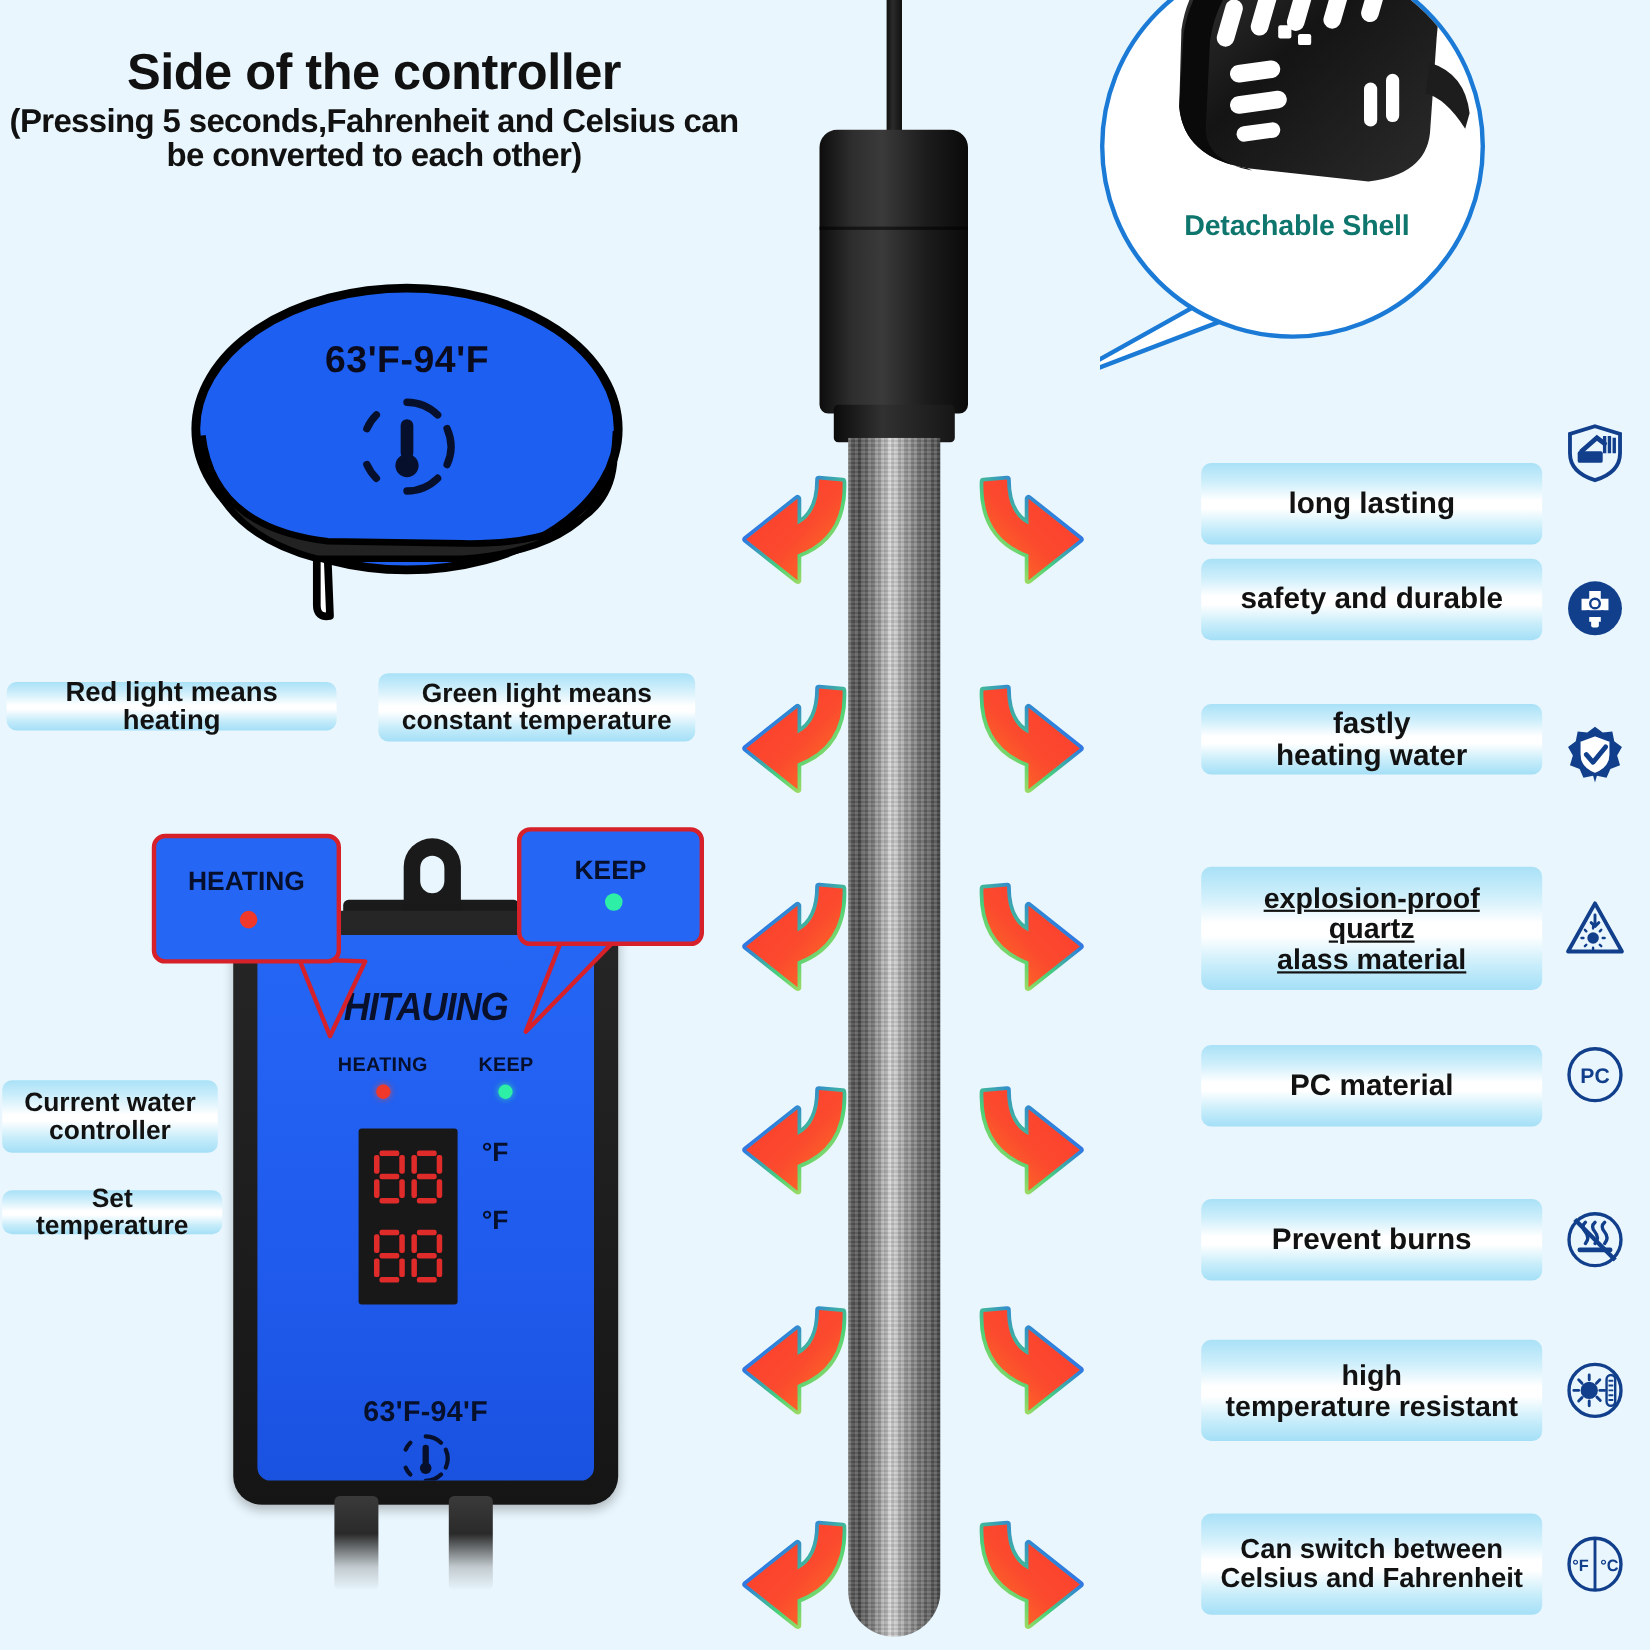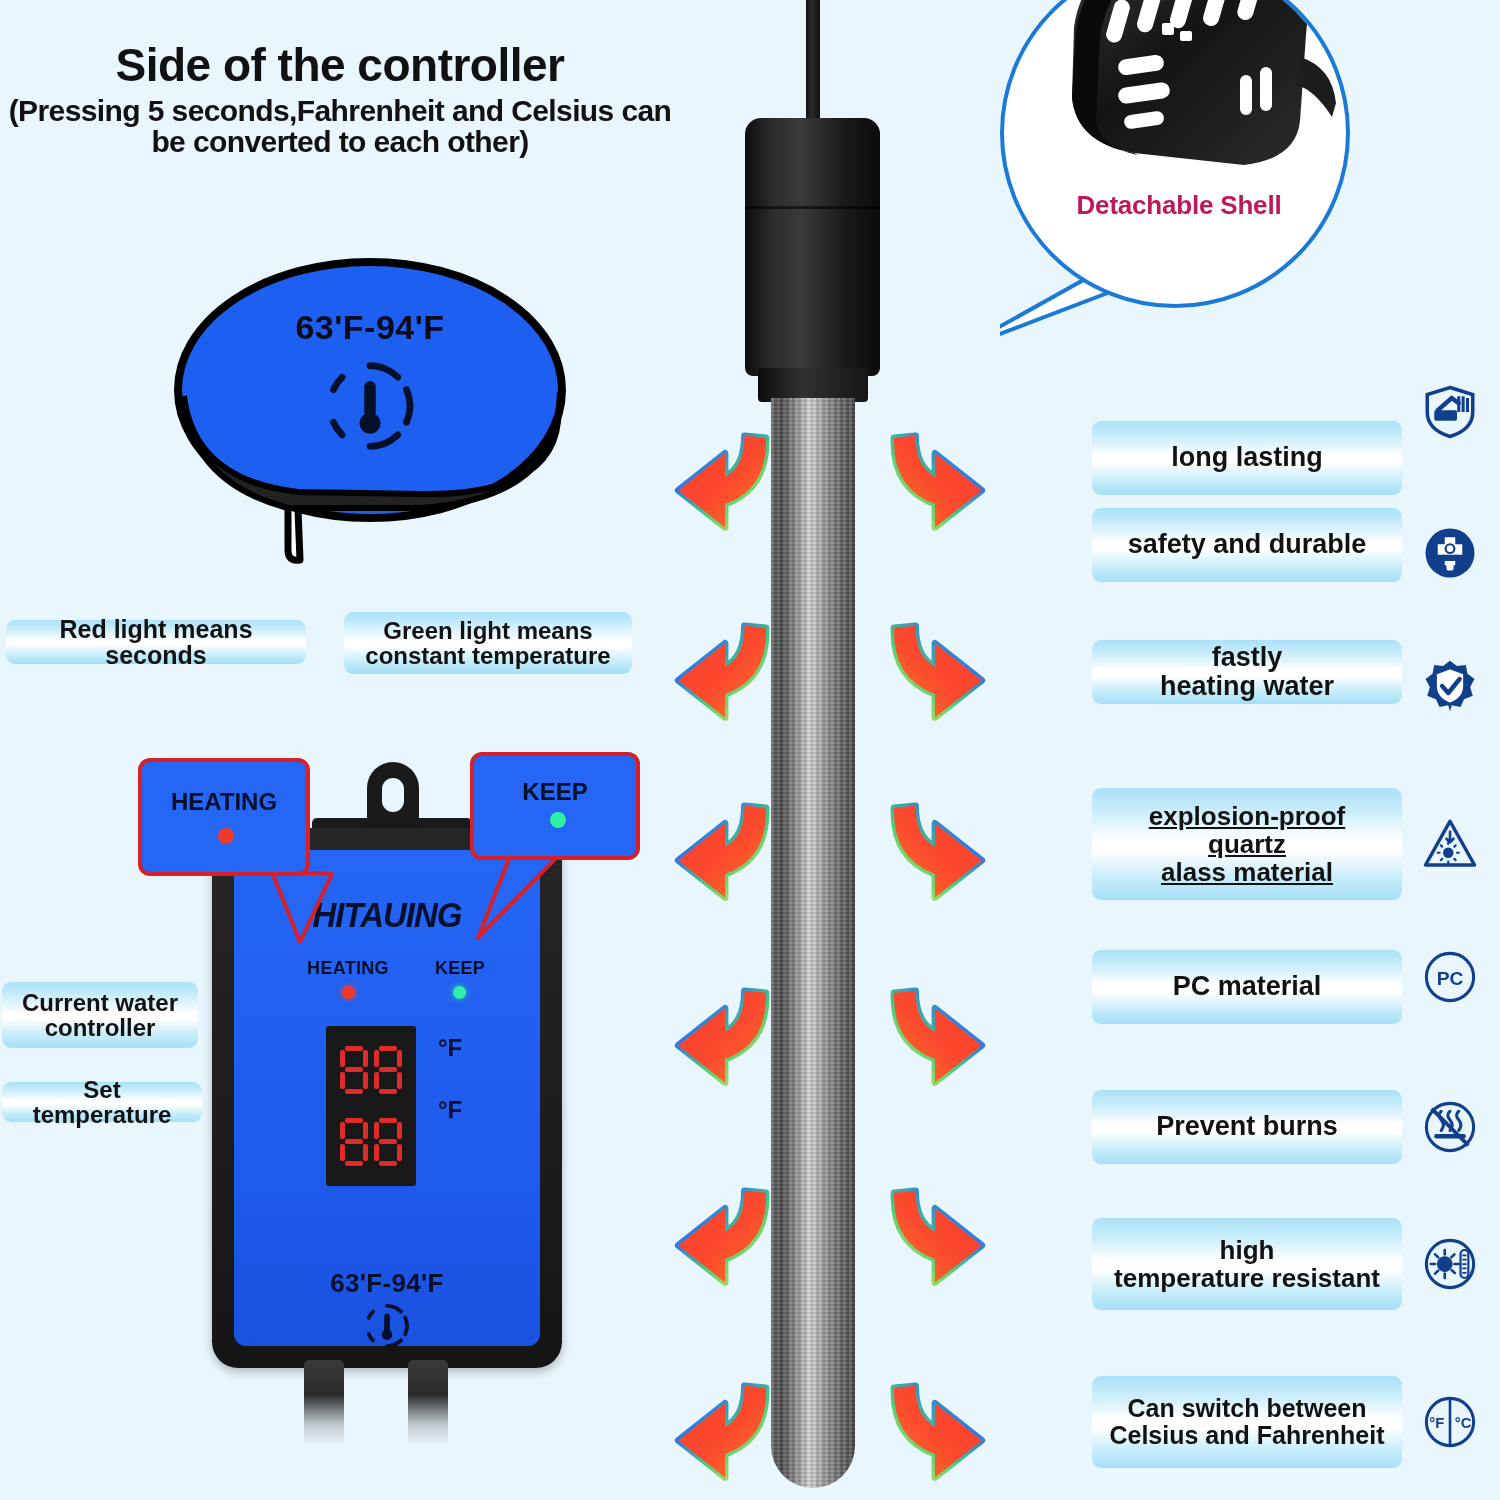--- a/index.html
+++ b/index.html
@@ -179,21 +179,21 @@
   .arrow.flip{transform:scaleX(-1);}
 
   
   .shell-callout{position:absolute;left:1000px;top:-42px;width:420px;height:400px;}
   .shell-circle{
     position:absolute;left:0;top:0;width:350px;height:350px;border-radius:50%;
     background:#fff;border:4px solid #1a7ad6;box-sizing:border-box;overflow:hidden;
   }
   .shell-label{
     position:absolute;left:0;top:228px;width:350px;text-align:center;
-    font-size:26px;font-weight:bold;color:#be185d;letter-spacing:-.2px;
+    font-size:26px;font-weight:bold;color:#0f766e;letter-spacing:-.2px;
   }
   .shell-img{position:absolute;left:10px;top:-55px;width:330px;height:300px;}
 
   
   .feat{position:absolute;left:1092px;width:310px;}
   .feat .fpill{
     width:310px;
     background:linear-gradient(180deg,#a9e1f7 0%,#cfeffb 24%,#ffffff 46%,#ffffff 56%,#c8edfa 80%,#a4dff7 100%);
     border-radius:9px;
     display:flex;align-items:center;justify-content:center;text-align:center;
@@ -230,21 +230,21 @@
           <path d="M12 33 A42 42 0 0 1 21 20"></path>
         </g>
         <g fill="#06102c">
           <rect x="44" y="24" width="12" height="38" rx="6"></rect>
           <circle cx="50" cy="68" r="11"></circle>
         </g>
       </svg>
     </div>
   </div>
 
-  <div class="pill" id="pill-red">Red light means seconds</div>
+  <div class="pill" id="pill-red">Red light means heating</div>
   <div class="pill" id="pill-green">Green light means constant temperature</div>
   <div class="pill" id="pill-current">Current water controller</div>
   <div class="pill" id="pill-set">Set temperature</div>
 
   <div class="ctrl">
     <div class="ctrl-hook-bar"></div>
     <div class="ctrl-hook"></div>
     <div class="ctrl-body">
       <div class="ctrl-face">
         <div class="brand">HITAUING</div>

